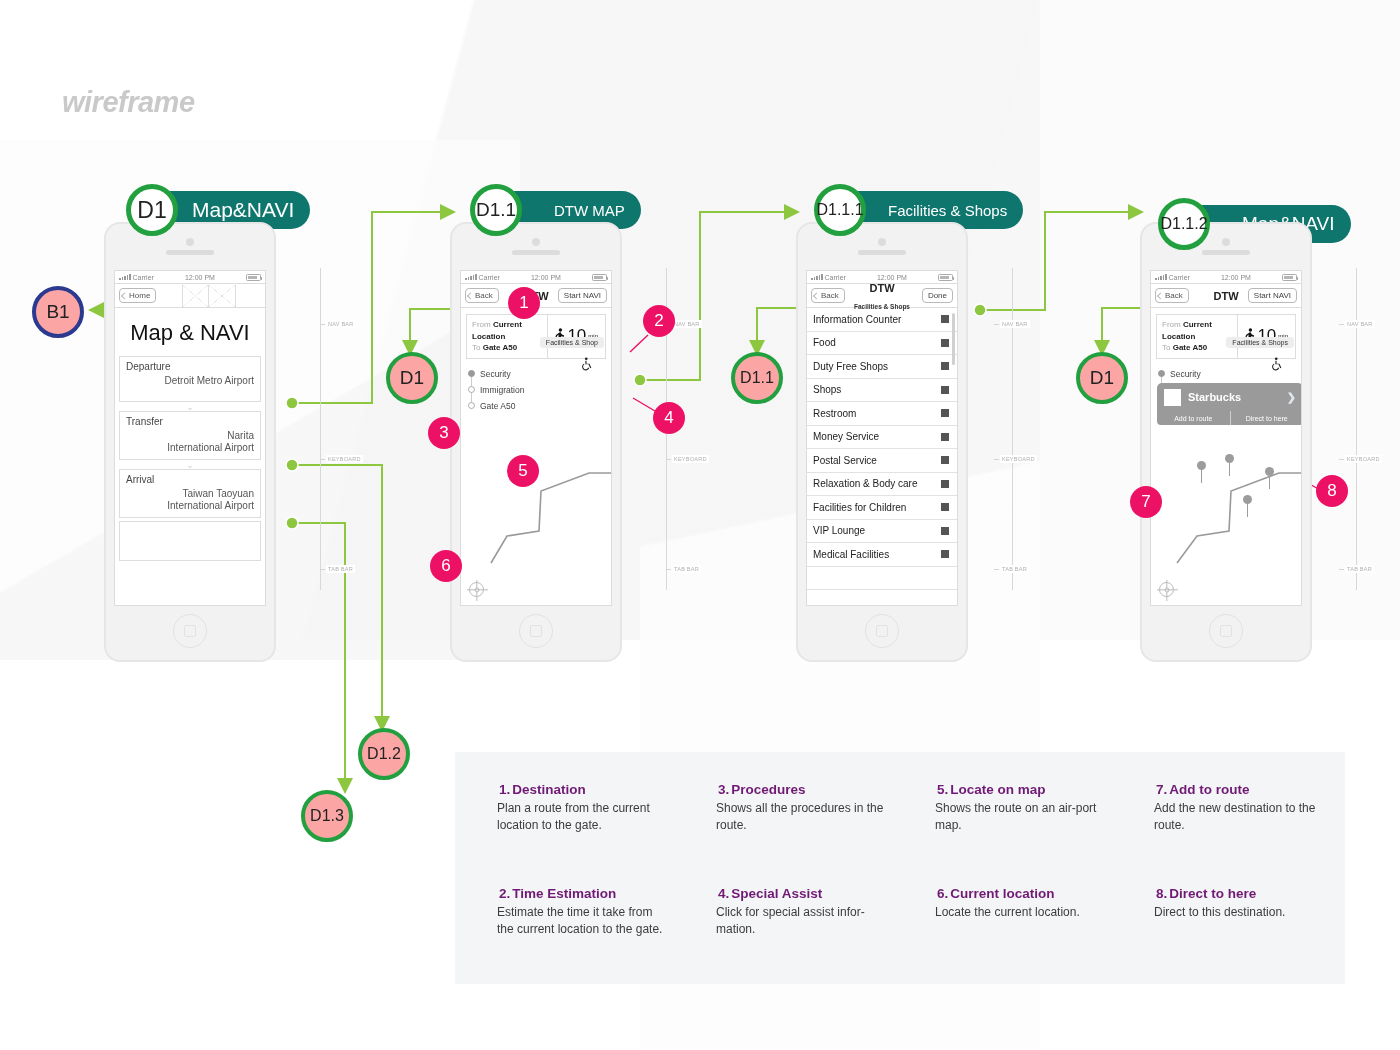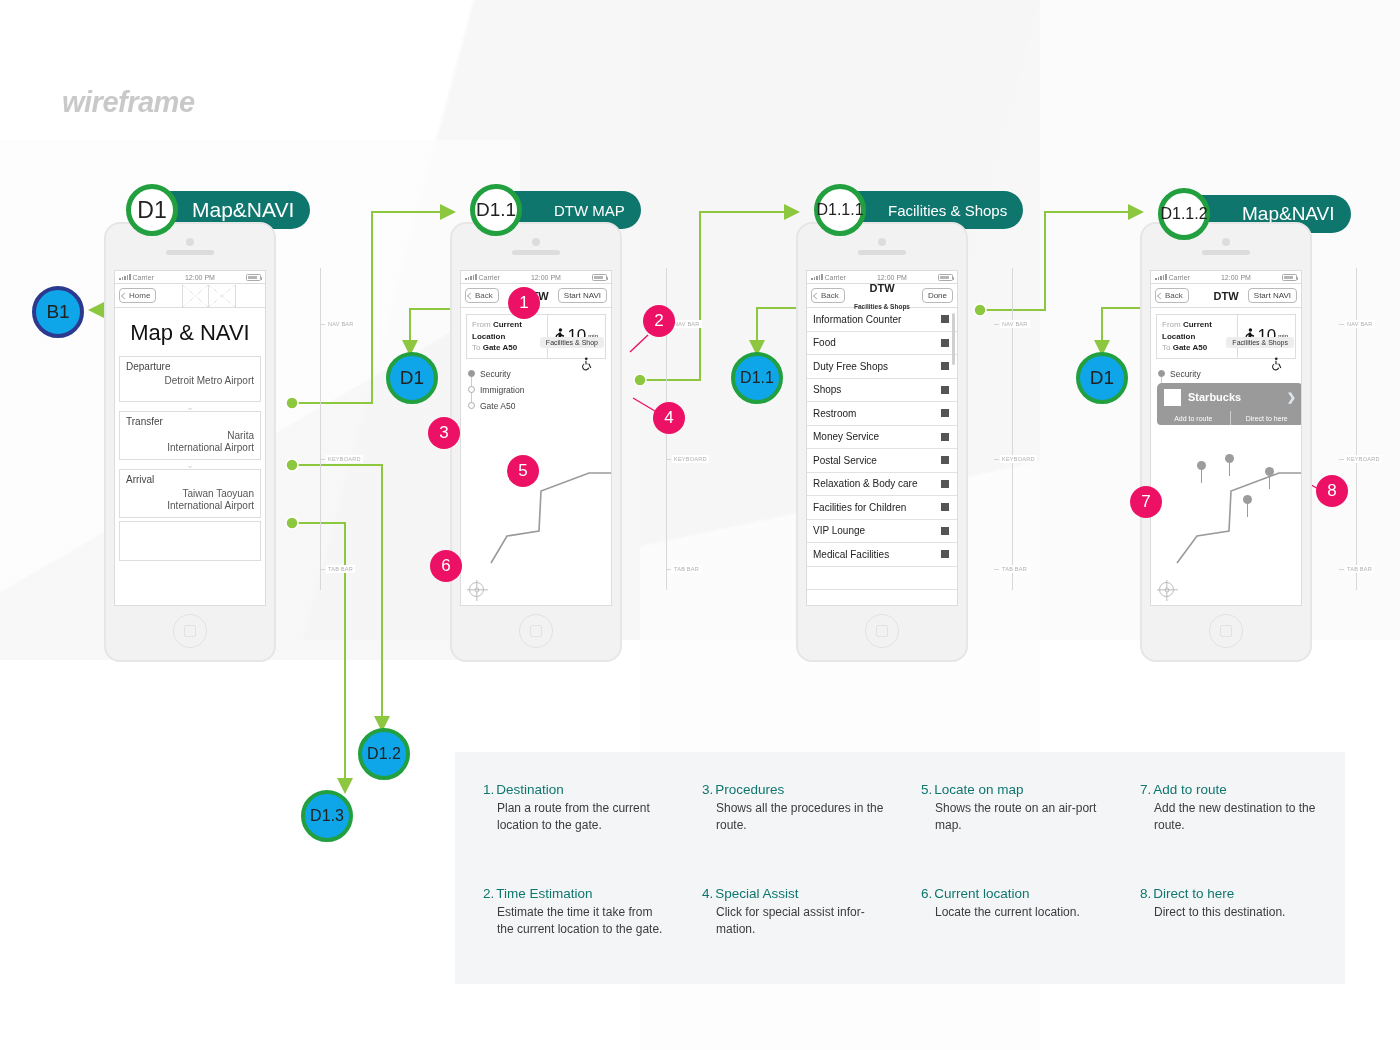--- a/index.html
+++ b/index.html
@@ -48,21 +48,21 @@
     background:#fff; border:5px solid #22a03f;
     display:flex; align-items:center; justify-content:center;
     font-size:23px; color:#222; z-index:3;
   }
   .tag .circ.sm { font-size:19px; }
   .tag .circ.xs { font-size:16px; }
 
   
   .node {
     position:absolute; width:52px; height:52px; border-radius:50%;
-    background:#0ea5e9; border:4px solid #22a03f;
+    background:#fca5a5; border:4px solid #22a03f;
     display:flex; align-items:center; justify-content:center;
     font-size:19px; color:#222; z-index:4;
   }
   .node.sm { font-size:16px; }
   .node.blue { border-color:#2b3a8f; }
 
   
   .phone {
     position:absolute; width:172px; height:440px;
     background:#f2f2f2; border:2px solid #e6e6e6;
@@ -243,21 +243,21 @@
 
   
   .legend {
     position:absolute; left:455px; top:752px; width:890px; height:232px;
     background:#f4f5f7;
     display:grid; grid-template-columns:repeat(4,1fr);
     grid-template-rows:1fr 1fr;
     padding:30px 0 0 28px; column-gap:14px; row-gap:6px;
   }
   .legend .item { }
-  .legend .h { font-size:13.5px; font-weight:normal; color:#0f766e; margin-bottom:3px; }
+  .legend .h { font-size:13.5px; font-weight:bold; color:#701a75; margin-bottom:3px;margin-left:16px; }
   .legend .h .n { margin-right:2px; }
   .legend .d { font-size:12px; color:#3c3c3c; line-height:1.38; padding-left:14px; max-width:185px; }
 </style>
 </head>
 <body>
 
 <div id="stage">
 
   <div class="bg-wedge bg-w1"></div>
   <div class="bg-wedge bg-w2"></div>
@@ -597,21 +597,21 @@
   <svg class="flow">
     <circle cx="817" cy="308" r="6" fill="#8dc63f" stroke="#fff" stroke-width="1.5"></circle>
     <circle cx="980" cy="310" r="6" fill="#8dc63f" stroke="#fff" stroke-width="1.5"></circle>
   </svg>
 
   <div class="sideline" style="left:1012px;top:268px;height:322px;"></div>
   <div class="sideann" style="left:1000px;top:320px;">NAV BAR</div>
   <div class="sideann" style="left:1000px;top:455px;">KEYBOARD</div>
   <div class="sideann" style="left:1000px;top:565px;">TAB BAR</div>
 
-  <div class="tag" style="left:1158px;top:194px;">
+  <div class="tag" style="left:1158px;top:204px;">
     <div class="circ xs">D1.1.2</div>
     <div class="pill" style="font-size:19px;padding-left:62px;">Map&amp;NAVI</div>
   </div>
 
   <div class="phone" style="left:1140px;top:222px;">
     <div class="cam"></div>
     <div class="sensor"></div>
     <div class="speaker"></div>
     <div class="home">
         <i></i>

